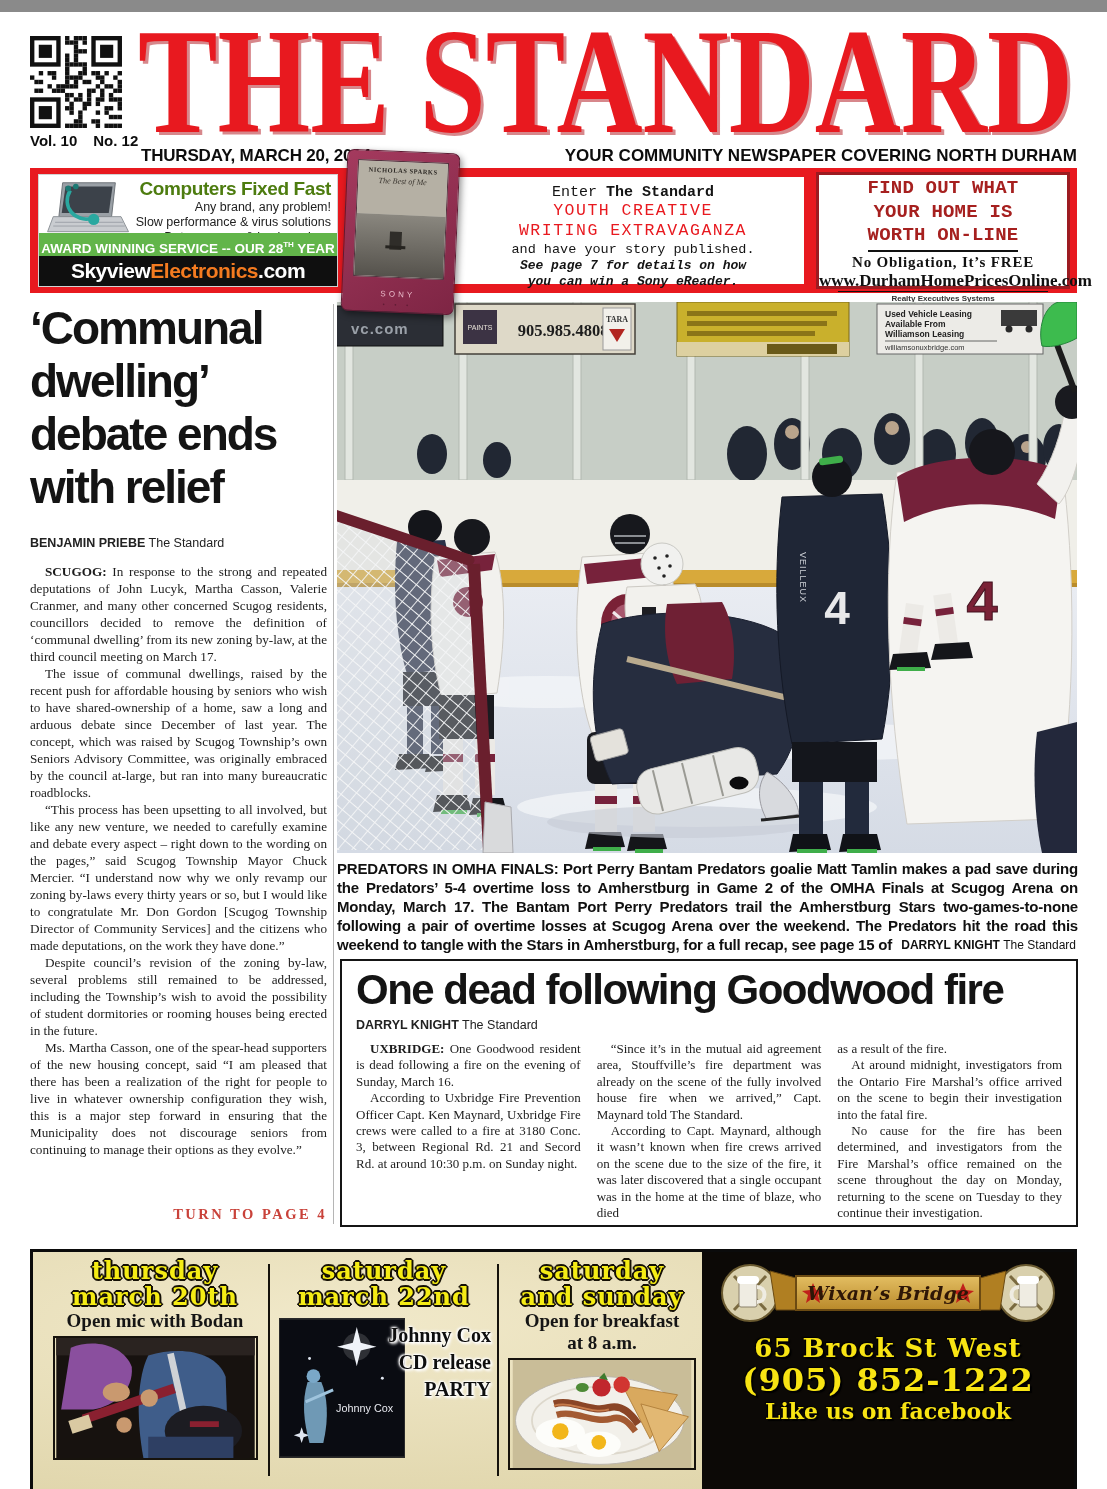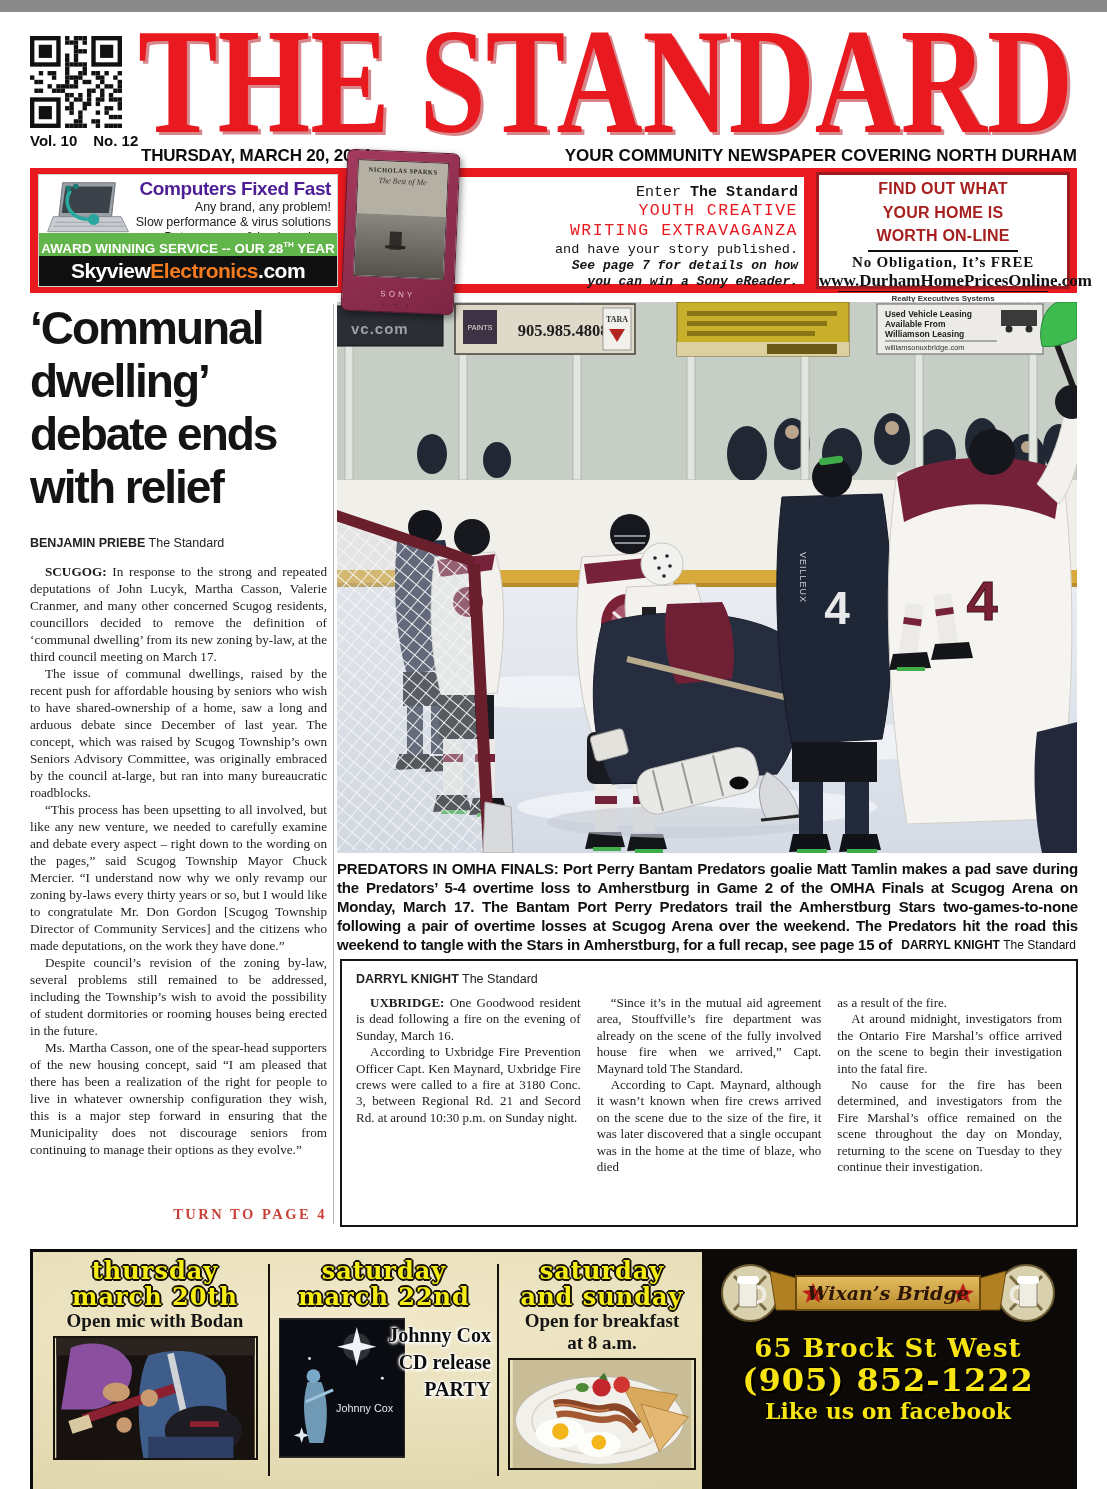--- a/index.html
+++ b/index.html
@@ -10,35 +10,35 @@
 
 
 .vol{left:30px;top:120px;font-size:15px;font-weight:bold;color:#0d0d0d}
 .vol span+span{margin-left:16px}
 .dateline{left:141px;top:134px;font-size:17px;font-weight:bold;letter-spacing:-.2px;color:#0d0d0d}
 .tagline{right:30px;top:134px;font-size:17px;font-weight:bold;color:#0d0d0d}
 
 
 #top-strip{left:30px;top:156px;width:1047px;height:125px;background:#e8191f}
 .ad-computers{position:absolute;left:8px;top:6px;width:300px;height:113px;background:#fff;border:1px solid #d2d2d2}
-.ac-head{position:absolute;left:96px;right:6px;top:3px;text-align:right;color:#4c1d95;font-size:19px;font-weight:bold;letter-spacing:-.4px}
+.ac-head{position:absolute;left:96px;right:6px;top:3px;text-align:right;color:#4d7c0f;font-size:19px;font-weight:bold;letter-spacing:-.4px}
 .ac-lines{position:absolute;left:58px;right:6px;top:25px;text-align:right;font-size:12.5px;line-height:15px;color:#222}
 .ac-green{position:absolute;left:0;right:0;bottom:30px;height:23px;background:#62b54a;color:#fff;text-align:center;font-size:13.5px;font-weight:bold;line-height:23px}
 .ac-green sup{font-size:8px}
 .ac-black{position:absolute;left:0;right:0;bottom:0;height:30px;background:#0f0f0f;text-align:center;font-size:21px;font-weight:bold;line-height:30px;color:#fff;letter-spacing:-.5px}
 .ac-black .orange{color:#f47b20}
-.ad-writing{position:absolute;left:322px;top:9px;width:452px;height:107px;background:#fff;text-align:right;
+.ad-writing{position:absolute;left:322px;top:9px;width:452px;height:107px;background:#fff;text-align:center;
   font-family:"Liberation Mono",monospace;padding:7px 6px 0 116px;color:#141414}
 .aw-l1{font-size:15px}
 .aw-red{font-size:16.5px;font-weight:normal;color:#e8191f;letter-spacing:1.5px;line-height:20px}
 .aw-sub{font-size:13.5px;line-height:17px}
 .aw-det{font-size:13px;font-weight:bold;font-style:italic;line-height:16px}
 .aw-det:first-of-type{margin-top:4px}
 .ad-home{position:absolute;left:786px;top:4px;width:254px;height:117px;background:#fff;border:3px solid #9c1b21;text-align:center;color:#a6201f;padding-top:2px}
-.ah-big{font-family:Liberation Sans, sans-serif;font-weight:bold;font-size:16px;line-height:23.5px;letter-spacing:.2px}
+.ah-big{font-family:Liberation Mono, monospace;font-weight:bold;font-size:19px;line-height:23.5px;letter-spacing:.2px}
 .ah-rule{width:150px;height:2px;background:#111;margin:2px auto}
 .ah-tag{font-family:"Liberation Serif",serif;font-weight:bold;font-size:15px;color:#111;letter-spacing:.8px}
 .ah-url{font-family:"Liberation Serif",serif;font-weight:bold;font-size:17px;color:#111;line-height:19px}
 .ah-rule2{width:210px;height:1px;background:#111;margin:1px auto 2px}
 .ah-foot{font-size:8px;font-weight:bold;color:#333}
 
 
 .ereader{left:344px;top:139px;width:113px;height:162px;background:linear-gradient(145deg,#a43a5e,#7e2544);
   border-radius:7px;border:1px solid #5e1b33;box-shadow:2px 3px 7px rgba(0,0,0,.45);transform:rotate(2.5deg);z-index:6}
 .er-screen{position:absolute;left:10px;right:10px;top:9px;bottom:34px;background:#cfccc4;border:1px solid #55313f;overflow:hidden}
@@ -532,20 +532,21 @@
       <path d="M148,500 L174,505 L176,551 L146,551 Z" fill="#d9dadc" stroke="#a9a9ad"></path>
     </g>
   </svg>
 
   <div class="abs caption">
     <span>PREDATORS IN OMHA FINALS: Port Perry Bantam Predators goalie Matt Tamlin makes a pad save during the Predators’ 5-4 overtime loss to Amherstburg in Game 2 of the OMHA Finals at Scugog Arena on Monday, March 17. The Bantam Port Perry Predators trail the Amherstburg Stars two-games-to-none following a pair of overtime losses at Scugog Arena over the weekend. The Predators hit the road this weekend to tangle with the Stars in Amherstburg, for a full recap, see page 15 of this week’s Standard.</span>
     <span class="credit"><b>DARRYL KNIGHT</b> <span>The Standard</span></span>
   </div>
 
   <div class="abs fire-box">
+    <div class="fire-head">One dead following Goodwood fire</div>
     <div class="fire-byline"><b>DARRYL KNIGHT</b> <span>The Standard</span></div>
     <div class="fire-cols">
       <div class="col">
         <p><b>UXBRIDGE:</b> <span>One Goodwood resident is dead following a fire on the evening of Sunday, March 16.</span></p>
         <p>According to Uxbridge Fire Prevention Officer Capt. Ken Maynard, Uxbridge Fire crews were called to a fire at 3180 Conc. 3, between Regional Rd. 21 and Secord Rd. at around 10:30 p.m. on Sunday night.</p>
       </div>
       <div class="col">
         <p>“Since it’s in the mutual aid agreement area, Stouffville’s fire department was already on the scene of the fully involved house fire when we arrived,” Capt. Maynard told The Standard.</p>
         <p>According to Capt. Maynard, although it wasn’t known when fire crews arrived on the scene due to the size of the fire, it was later discovered that a single occupant was in the home at the time of blaze, who died</p>
       </div>

